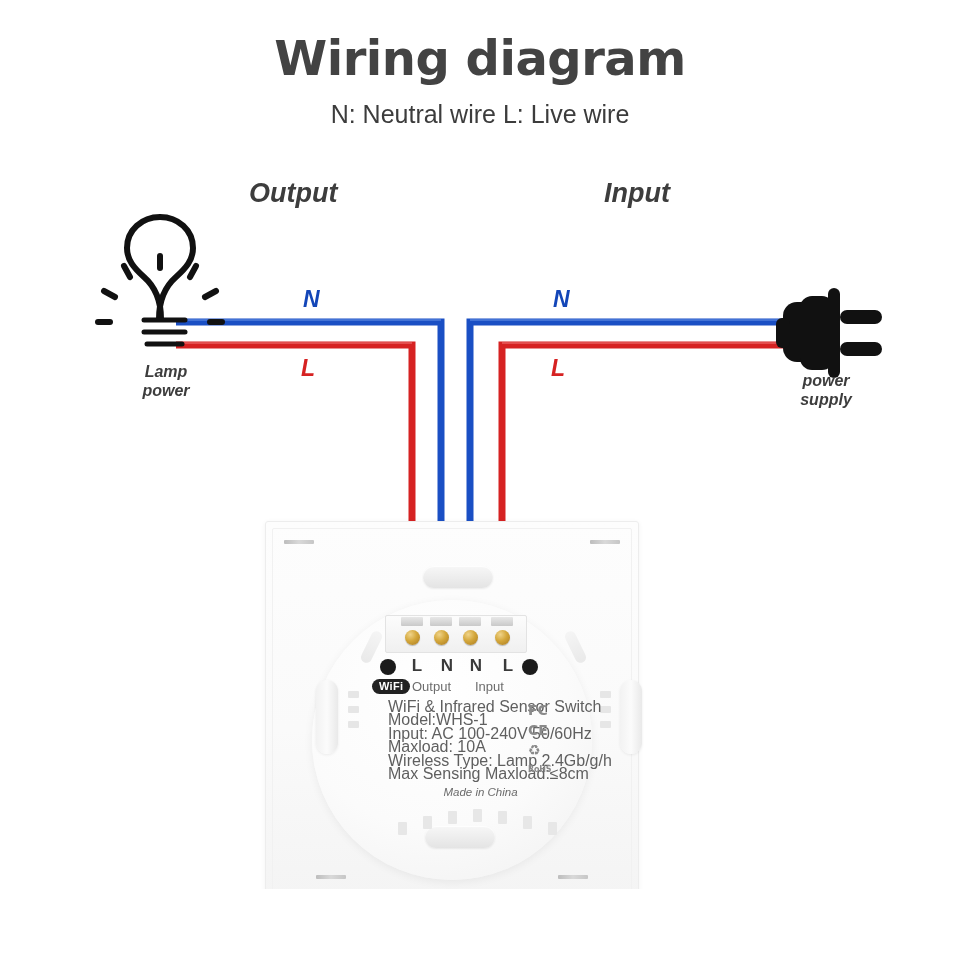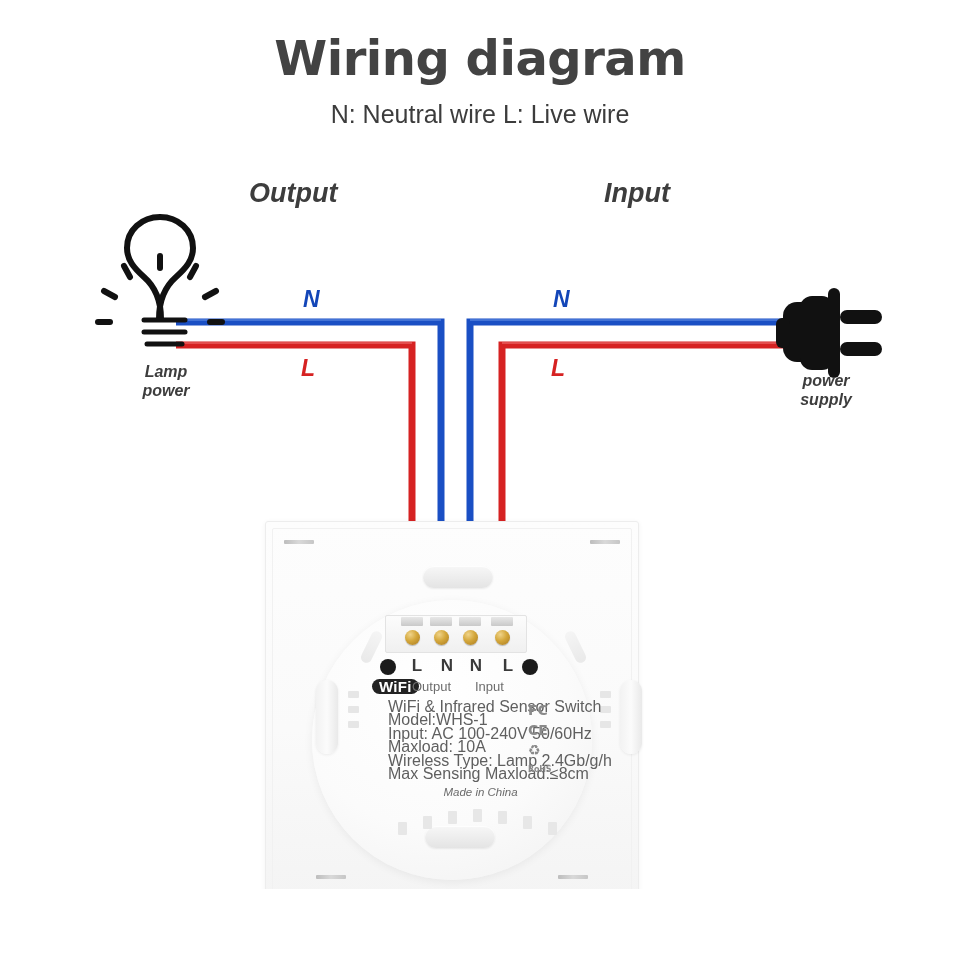--- a/index.html
+++ b/index.html
@@ -239,21 +239,21 @@
 
   
   #wifi-badge {
     position: absolute;
     left: 372px;
     top: 679px;
     padding: 1px 7px;
     border-radius: 8px;
     background: #222222;
     color: #ffffff;
-    font-size: 15px;
+    font-size: 11px;
     font-weight: 700;
     letter-spacing: 0.3px;
     line-height: 13px;
   }
   .io-word {
     position: absolute;
     font-size: 13px;
     color: #6d6d6d;
   }
   #io-output { left: 412px; top: 679px; }

